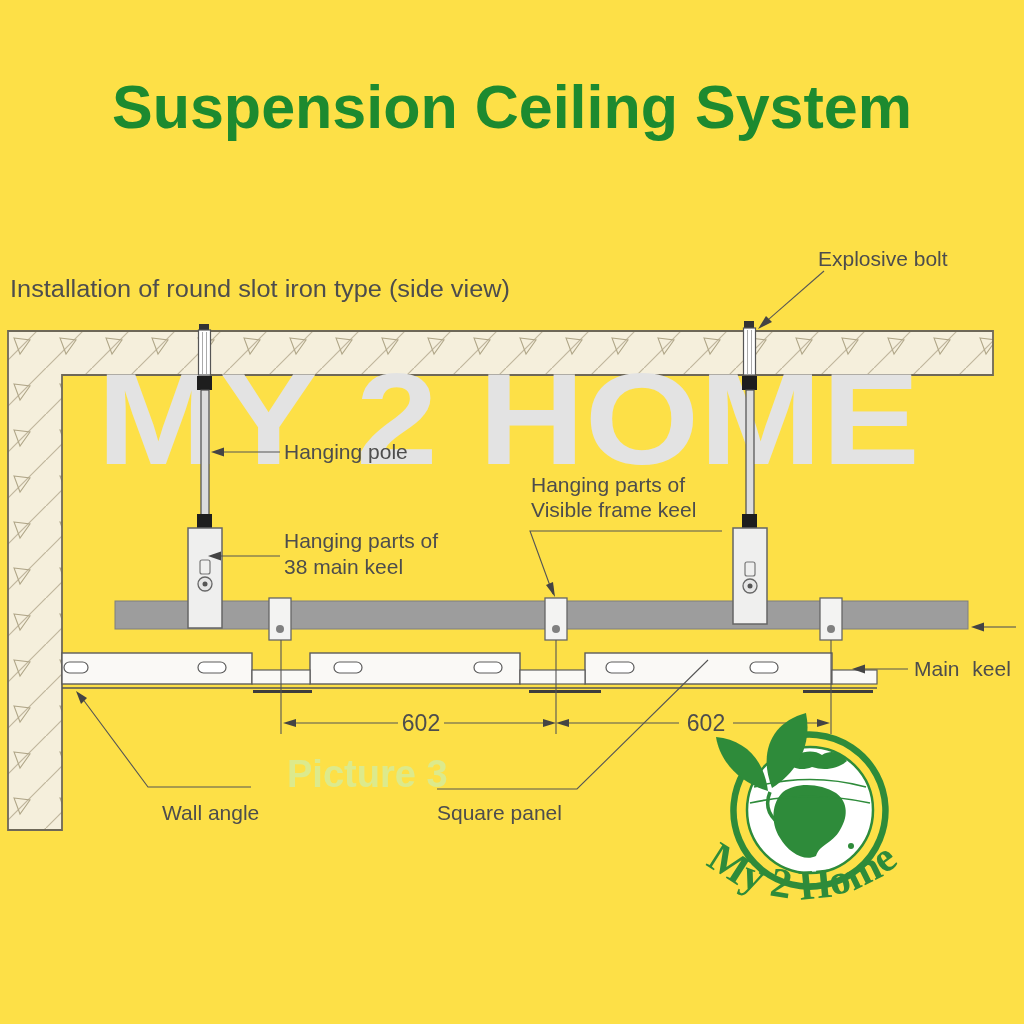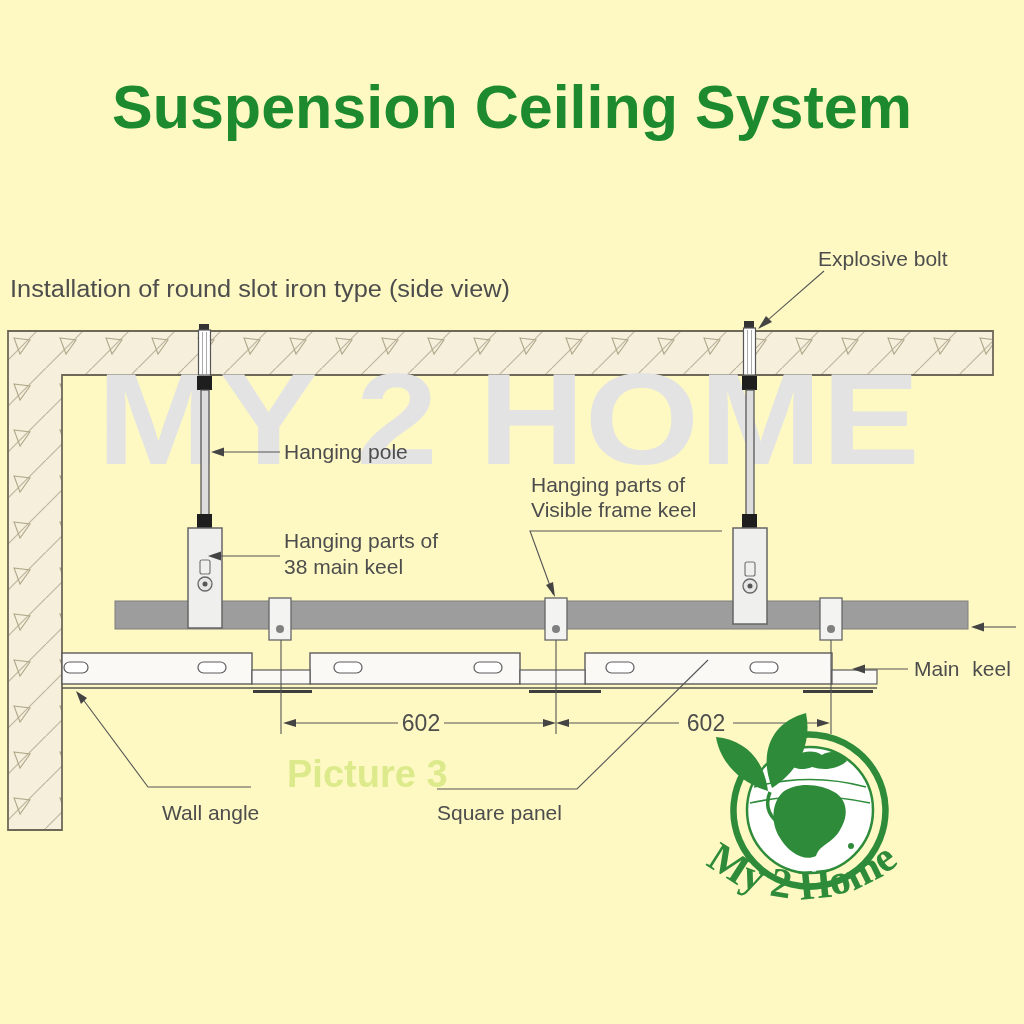--- a/index.html
+++ b/index.html
@@ -1,16 +1,16 @@
 <!DOCTYPE html>
 <html><head>
 <meta charset="utf-8">
 <style>
   html,body{margin:0;padding:0;background:#ffffff;}
-  .page{position:relative;width:1024px;height:1024px;background:#fef9c3;overflow:hidden;
+  .page{position:relative;width:1024px;height:1024px;background:#fde047;overflow:hidden;
         font-family:"Liberation Sans",sans-serif;}
   .title{position:absolute;top:72px;left:0;width:1024px;text-align:center;
          font-size:61px;font-weight:800;letter-spacing:0px;color:#1d8a2f;
          font-family:"Liberation Sans",sans-serif;}
   svg{position:absolute;top:0;left:0;}
   .lbl{fill:#4d4d4d;font-size:21px;font-family:"Liberation Sans",sans-serif;}
   .dim{fill:#4d4d4d;font-size:23px;text-anchor:middle;font-family:"Liberation Sans",sans-serif;}
   .cap{fill:#4d4d4d;font-size:23px;font-family:"Liberation Sans",sans-serif;}
   .wm{fill:#e3e3e3;font-size:130px;font-weight:bold;font-family:"Liberation Sans",sans-serif;}
   .pic{fill:#dcea8c;font-size:38px;font-weight:bold;font-family:"Liberation Sans",sans-serif;}

